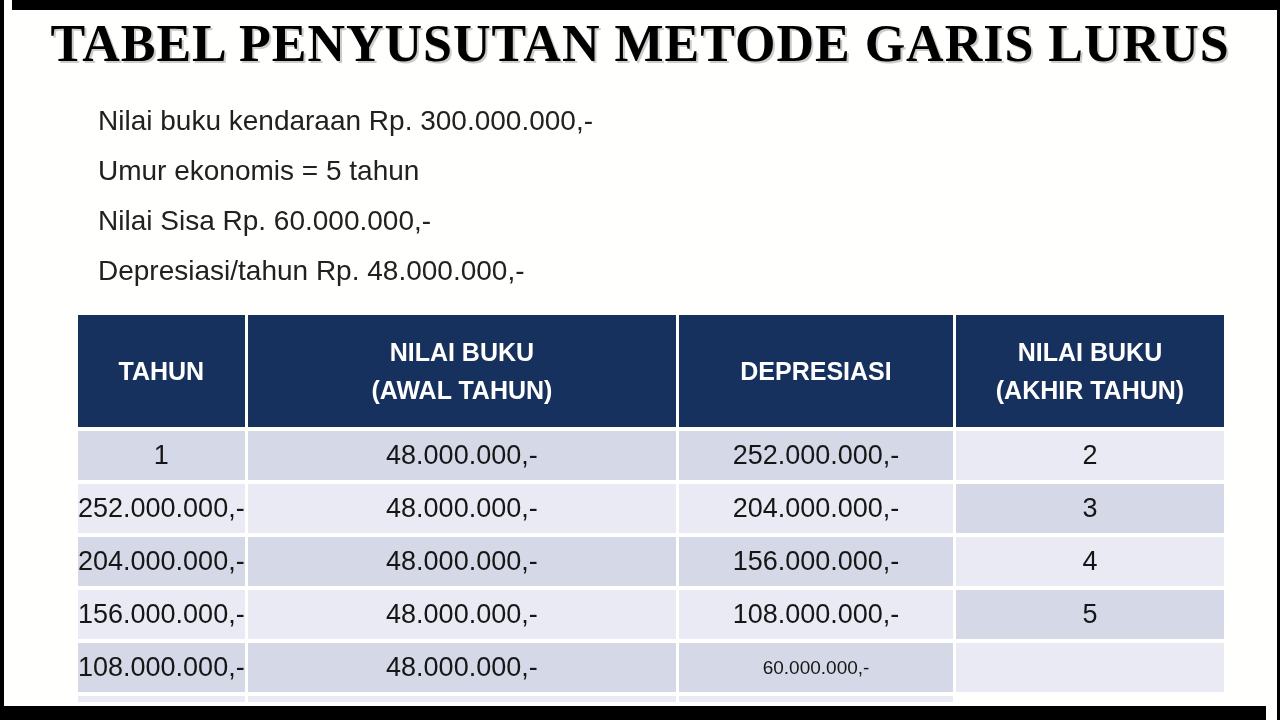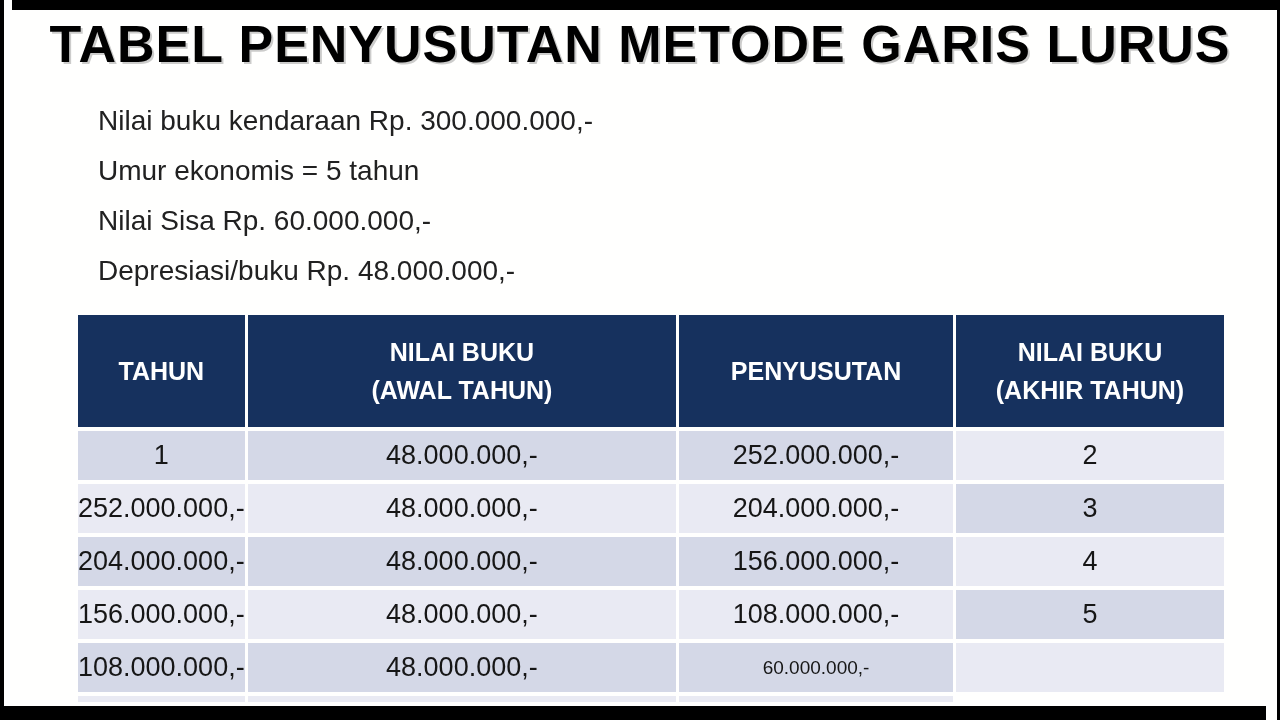--- a/index.html
+++ b/index.html
@@ -19,21 +19,21 @@
   .bar-top    { position: absolute; top: 0; left: 12px; right: 0; height: 10px; background: #000; }
   .bar-bottom { position: absolute; bottom: 0; left: 0; width: 1266px; height: 14px; background: #000; }
   .edge-left  { position: absolute; top: 0; left: 0; width: 4px; height: 706px; background: #000; }
   .edge-right { position: absolute; top: 8px; right: 0; width: 3px; height: 712px; background: #000; }
 
   .title {
     position: absolute;
     top: 14px; left: 0;
     width: 100%;
     text-align: center;
-    font-family: Liberation Sans, sans-serif;
+    font-family: Liberation Serif, serif;
     font-weight: 700;
     font-size: 52px;
     letter-spacing: 1px;
     color: #000;
     text-shadow: 2px 2px 0 rgba(110,110,110,0.35);
     white-space: nowrap;
   }
 
   .info {
     position: absolute;
@@ -88,34 +88,34 @@
   <div class="bar-bottom"></div>
   <div class="edge-left"></div>
   <div class="edge-right"></div>
 
   <h1 class="title">TABEL PENYUSUTAN METODE GARIS LURUS</h1>
 
   <div class="info">
     <div class="info-line">Nilai buku kendaraan Rp. 300.000.000,-</div>
     <div class="info-line">Umur ekonomis = 5 tahun</div>
     <div class="info-line">Nilai Sisa Rp. 60.000.000,-</div>
-    <div class="info-line">Depresiasi/buku Rp. 48.000.000,-</div>
+    <div class="info-line">Depresiasi/tahun Rp. 48.000.000,-</div>
   </div>
 
   <div class="dep-table">
 
     <div class="th">
         <span class="hdr-line">TAHUN</span>
       </div>
     <div class="th">
         <span class="hdr-line">NILAI BUKU</span>
         <span class="hdr-line">(AWAL TAHUN)</span>
       </div>
     <div class="th">
-        <span class="hdr-line">PENYUSUTAN</span>
+        <span class="hdr-line">DEPRESIASI</span>
       </div>
     <div class="th">
         <span class="hdr-line">NILAI BUKU</span>
         <span class="hdr-line">(AKHIR TAHUN)</span>
       </div>
 
     <div class="td row-dark">1</div>
     <div class="td row-dark">48.000.000,-</div>
     <div class="td row-dark">252.000.000,-</div>
 

